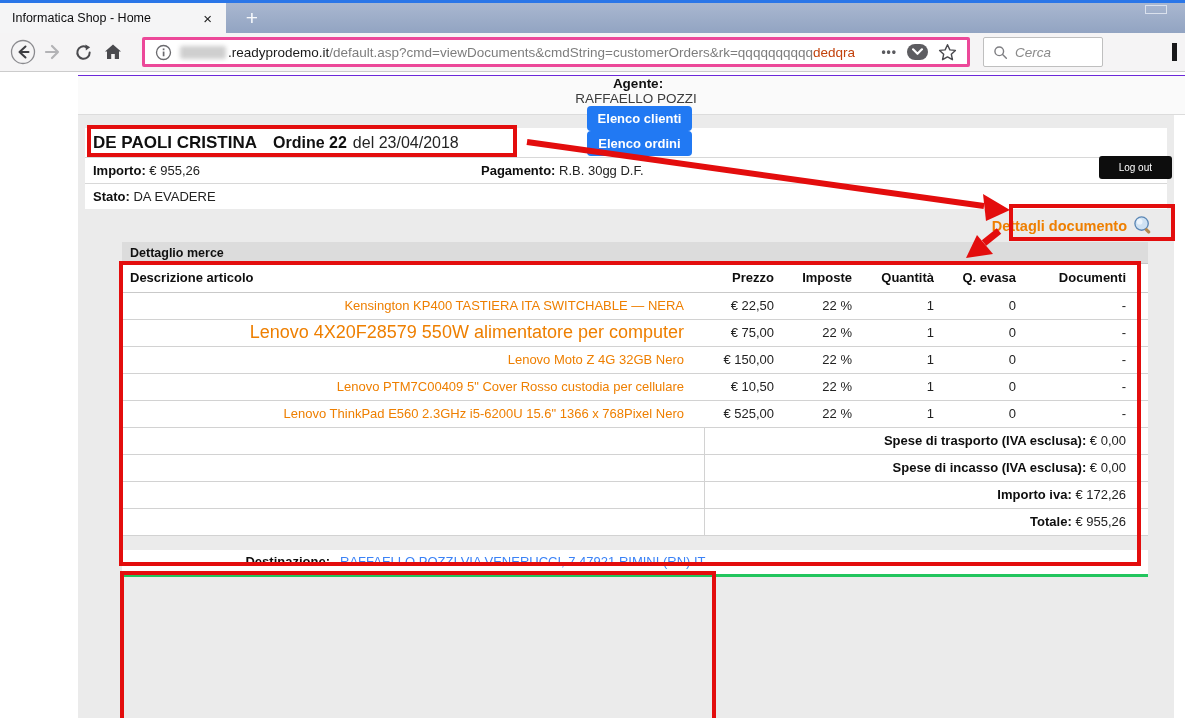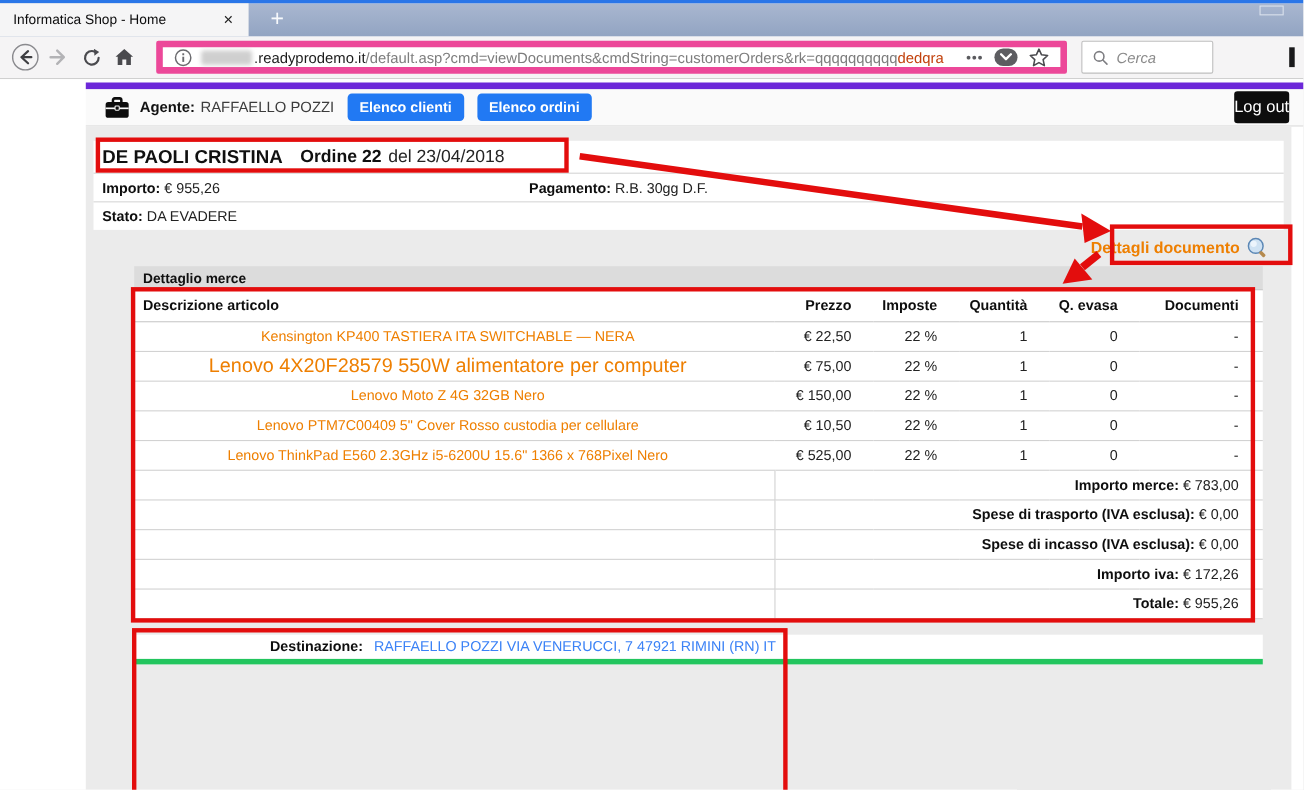--- a/index.html
+++ b/index.html
@@ -13,66 +13,66 @@
   .tabbar { height:33px; background:linear-gradient(#a9b7d0,#92a4c2); border-top:3px solid #2a76e8; position:relative; }
   .tab { position:absolute; left:0; top:0; width:226px; height:30px; background:#f5f5f6;
          display:flex; align-items:center; padding:0 10px 0 12px; font-size:12.5px; color:#0c0c0d;gap:44px; }
   .tab-title { flex:1; white-space:nowrap; overflow:hidden; }
   .tab-close { font-size:15px; color:#202020; padding:0 4px; cursor:default; }
   .newtab { position:absolute; left:234px; top:0; width:36px; height:30px; color:#f7f9fc; font-size:21px;
             font-weight:300; display:flex; align-items:center; justify-content:center; }
   .win-ctrl { position:absolute; right:18px; top:2px; width:22px; height:9px; border:1px solid #e8edf5; opacity:.8; }
   .toolbar { height:39px; background:#f5f4f5; border-bottom:1px solid #cccccc; display:flex; align-items:center; padding:0 8px; }
   .navbtn { width:30px; height:30px; display:flex; align-items:center; justify-content:center; }
-  .urlbar { width:828px; height:30px; background:#fff; border:6px solid #ec4899; border-radius:2px;
+  .urlbar { width:828px; height:30px; background:#fff; border:3px solid #ec4899; border-radius:2px;
             display:flex; align-items:center; padding:0 10px; margin-left:14px; font-size:13.5px; }
   .url-blur { display:inline-block; width:46px; height:13px; margin:0 2px 0 8px; background:#cfcfcf; filter:blur(2px); border-radius:2px; }
   .url-host { color:#1b1b1b; }
   .url-path { color:#7d7d7d; white-space:nowrap; overflow:hidden; }
   .url-fade { color:#c2410c; }
   .url-actions { margin-left:auto; display:flex; align-items:center; gap:10px; }
   .dots { color:#5a5a5e; font-size:12px; letter-spacing:1px; font-weight:bold; }
   .pocket { width:21px; height:16px; background:#5d5d61; border-radius:8px; display:flex; align-items:center; justify-content:center; }
   .searchbox { width:120px; height:30px; background:#fff; border:1px solid #bfbfbf; border-radius:2px;
                display:flex; align-items:center; gap:7px; padding:0 9px; margin-left:13px; }
   .search-ph { font-style:italic; color:#8a8a8a; font-size:13.5px; }
   .edge-sliver { margin-left:auto; width:5px; height:18px; background:#19191b; }
   .chrome-gap { height:3px; background:#fff; }
   
-  .appheader { height:40px; margin-left:78px; background:#fafafa; border-top:6px solid #6d28d9; border-bottom:1px solid #dcdcdc;
-               display:flex; align-items:center; padding:0 13px 0 17px; }
+  .appheader { height:40px; margin-left:78px; background:#fafafa; border-top:1px solid #6d28d9; border-bottom:1px solid #dcdcdc;
+               display:flex; align-items:center; padding:0 13px 0 17px;flex-direction:column; }
   .agent-label { font-weight:bold; font-size:13.5px; color:#111; margin-left:9px; }
   .agent-name { font-size:13.5px; color:#3c3c3c; margin-left:5px; }
   .btn-blue { background:#2179f3; color:#fff; font-weight:bold; font-size:13px; border:none; border-radius:4px;
               padding:5px 11px; margin-left:12px; cursor:pointer; font-family:inherit; }
-  .btn-logout { margin-left:auto; background:#0d0d0d; color:#fff; font-size:15px; border:none; border-radius:3px;
-                padding:6px 0; cursor:pointer; font-family:inherit; }
+  .btn-logout { margin-left:auto; background:#0d0d0d; color:#fff; font-size:10px; border:none; border-radius:3px;
+                padding:6px 20px; cursor:pointer; font-family:inherit; }
   
   .page { margin-left:78px; width:1096px; height:603px; background:#ebebeb; padding:13px 7px 0 7px; }
   .title-row { background:#fff; height:29px; display:flex; align-items:center; padding:0 8px; }
   .cust-name { font-size:17px; font-weight:bold; color:#101010; }
   .order-num { font-size:16px; font-weight:bold; color:#101010; margin-left:16px; }
   .order-date { font-size:16px; color:#242424; margin-left:6px; }
   .info-row { background:#fff; border-top:1px solid #d8d8d8; height:26px; display:flex; align-items:center; padding:0 8px; font-size:13px; color:#222; }
   .info-cell-l { width:388px; }
   .lbl { font-weight:bold; color:#0e0e0e; }
   .link-row { height:33px; display:flex; justify-content:flex-end; align-items:center; padding-right:13px; gap:6px; }
   .details-link { color:#ee7f01; font-weight:bold; font-size:14.5px; text-decoration:none; }
   .section { margin:0 19px 0 37px; }
   .secbar { height:22px; background:#dcdcdc; border-bottom:1px solid #c6c6c6; font-weight:bold; font-size:12.5px; color:#101010; padding:4px 8px; }
   .gap12 { height:12px; }
   table.merce { width:100%; border-collapse:collapse; background:#fff; font-size:13px; table-layout:fixed; }
   table.merce th { font-weight:bold; color:#0e0e0e; height:28px; border-bottom:1px solid #c9c9c9; text-align:right; padding-right:20px; }
   table.merce th.c-desc { text-align:left; padding-left:8px; }
   table.merce td { height:27px; border-bottom:1px solid #d2d2d2; text-align:right; padding-right:20px; color:#222; }
-  table.merce td.c-desc { text-align:center; padding-left:8px; color:#ee7f01; white-space:nowrap; overflow:hidden; }
+  table.merce td.c-desc { text-align:right; padding-left:8px; color:#ee7f01; white-space:nowrap; overflow:hidden; }
   table.merce td.c-doc, table.merce th.c-doc { padding-right:22px; }
   table.merce td.t-spacer { border-right:1px solid #d2d2d2; }
   table.merce td.t-val { padding-right:22px; }
-  .kv-row { background:#fff; border-bottom:5px solid #22c55e; height:27px; display:flex; align-items:center; font-size:13px; }
+  .kv-row { background:#fff; border-bottom:3px solid #22c55e; height:27px; display:flex; align-items:center; font-size:13px; }
   .kv-label { width:208px; text-align:right; font-weight:bold; color:#0e0e0e; }
   .kv-value { padding-left:10px; color:#3b82f6; }
   
   .rbox { position:absolute; border:4px solid #e30d0d; pointer-events:none; z-index:50; }
   .rbox1 { left:87px;  top:125px; width:430px; height:32px; }
   .rbox2 { left:1009px; top:204px; width:166px; height:37px; }
   .rbox3 { left:119px; top:261px; width:1022px; height:305px; }
   .rbox4 { left:120px; top:571px; width:596px; height:152px; }
   svg.arrows { position:absolute; left:0; top:0; width:1185px; height:718px; pointer-events:none; z-index:51; }
 </style>
@@ -238,24 +238,20 @@
       </tr>
       <tr>
         <td class="c-desc"><a class="details-link" style="font-weight:normal;font-size:13px" href="#">Lenovo ThinkPad E560 2.3GHz i5-6200U 15.6" 1366 x 768Pixel Nero</a></td>
         <td>€ 525,00</td>
         <td>22 %</td>
         <td>1</td>
         <td>0</td>
         <td class="c-doc">-</td>
       </tr>
       <tr>
-        <td class="t-spacer" style="width:568px"></td>
-        <td class="t-val" colspan="5"><span class="lbl">Importo merce:</span> <span>€ 783,00</span></td>
-      </tr>
-      <tr>
         <td class="t-spacer"></td>
         <td class="t-val" colspan="5"><span class="lbl">Spese di trasporto (IVA esclusa):</span> <span>€ 0,00</span></td>
       </tr>
       <tr>
         <td class="t-spacer"></td>
         <td class="t-val" colspan="5"><span class="lbl">Spese di incasso (IVA esclusa):</span> <span>€ 0,00</span></td>
       </tr>
       <tr>
         <td class="t-spacer"></td>
         <td class="t-val" colspan="5"><span class="lbl">Importo iva:</span> <span>€ 172,26</span></td>

